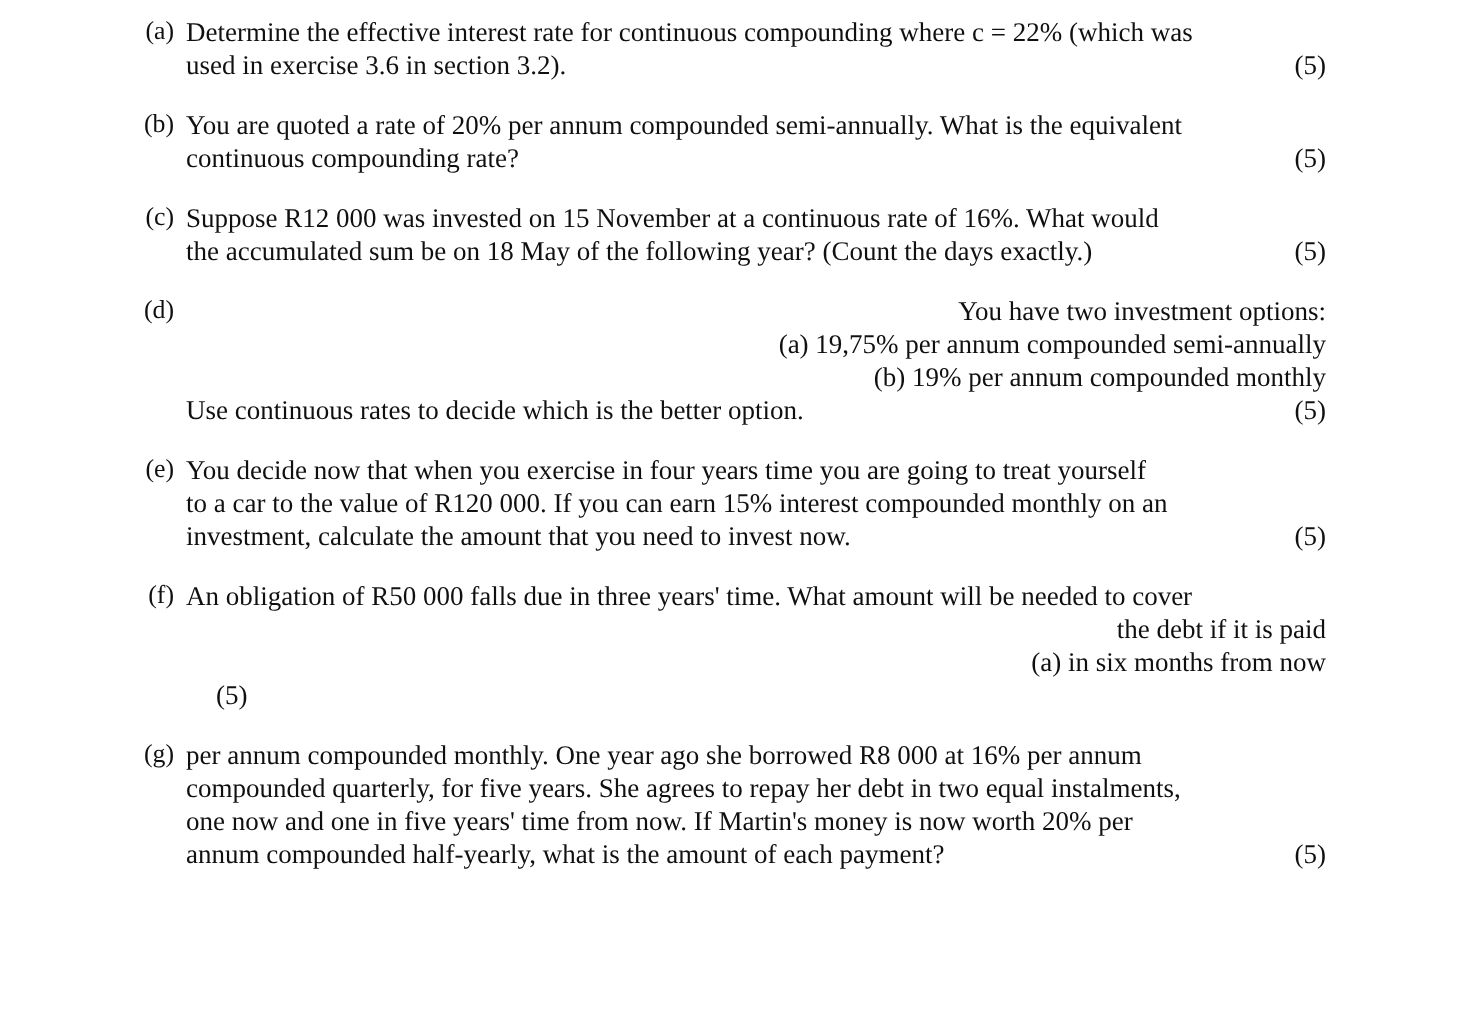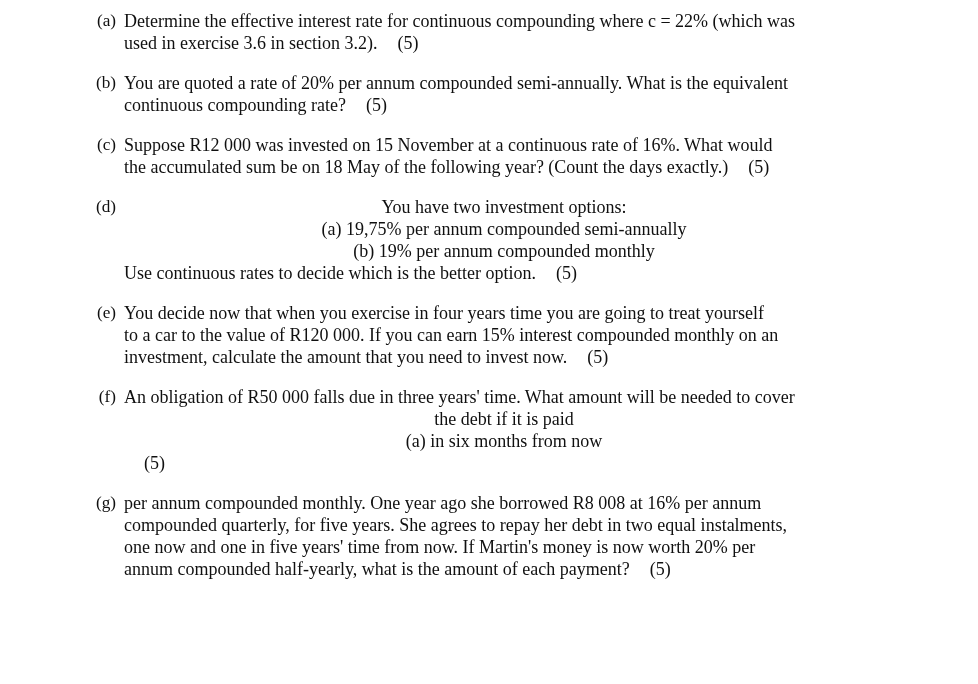--- a/index.html
+++ b/index.html
@@ -58,25 +58,26 @@
   .q-body.no-justify {
     text-align: left;
   }
   .q-para {
     display: block;
     text-align: justify;
     text-justify: inter-word;
   }
   .q-sub {
     display: block;
-    text-align: center;
+    text-align: right;
     white-space: nowrap;
   }
   .tail-row {
     display: flex;
+    justify-content: space-between;
     align-items: baseline;
   }
   .tail-row .tail-text {
     text-align: left;
   }
   .tail-row .tail-marks {
     white-space: nowrap;
     padding-left: 20px;
   }
 </style>
@@ -152,21 +153,21 @@
         <span class="q-sub">(a) in six months from now</span>
         <span class="tail-row">
           <span class="tail-marks">(5)</span>
         </span>
       </span>
     </div>
 
     <div class="question">
       <span class="q-label">(g)</span>
       <span class="q-body">
-        <span class="q-para">per annum compounded monthly.  One year ago she borrowed R8 008 at 16% per annum</span>
+        <span class="q-para">per annum compounded monthly.  One year ago she borrowed R8 000 at 16% per annum</span>
         <span class="q-para">compounded quarterly, for five years. She agrees to repay her debt in two equal instalments,</span>
         <span class="q-para">one now and one in five years' time from now.  If Martin's money is now worth 20% per</span>
         <span class="tail-row">
           <span class="tail-text">annum compounded half-yearly, what is the amount of each payment?</span>
           <span class="tail-marks">(5)</span>
         </span>
       </span>
     </div>
 
   </div>

